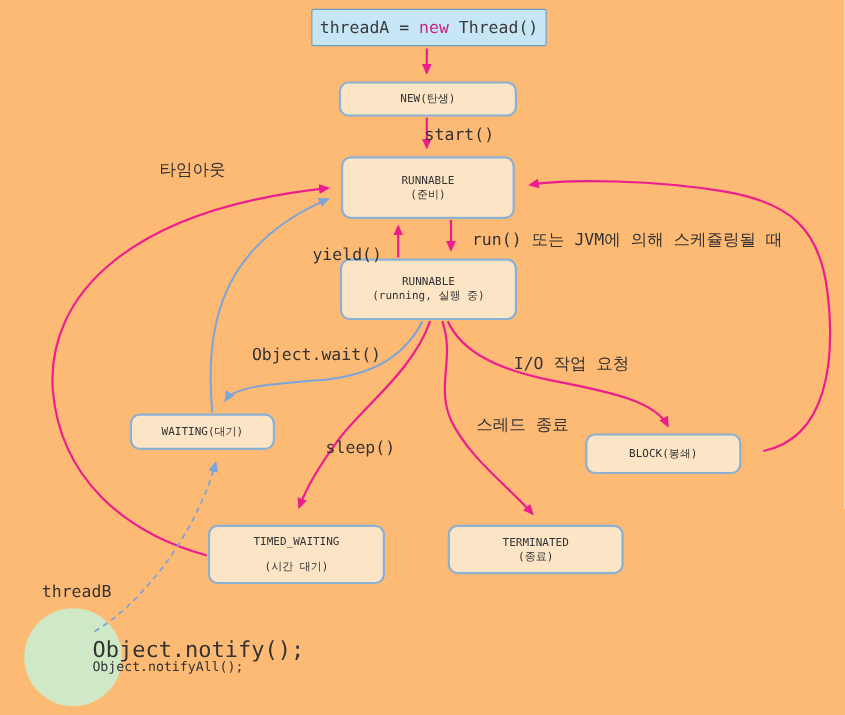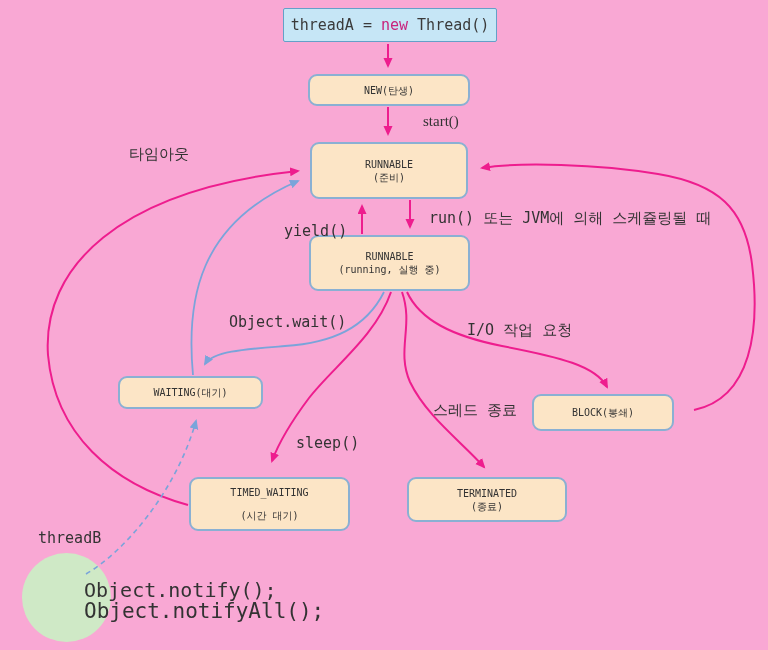--- a/index.html
+++ b/index.html
@@ -1,17 +1,17 @@
 <!DOCTYPE html>
 <html><head>
 <meta charset="utf-8">
 <style>
   html,body{margin:0;padding:0;background:#fff;}
   #stage{
-    position:relative;width:768px;height:650px;background:#f9a8d4;
+    position:relative;width:768px;height:650px;background:#fdba74;
     font-family:"DejaVu Sans Mono","Liberation Mono",monospace;
     color:#333;overflow:hidden;
   }
   #arrow-layer{position:absolute;left:0;top:0;z-index:1;}
   .node{
     position:absolute;z-index:2;display:flex;flex-direction:column;
     align-items:center;justify-content:center;text-align:center;
     background:#fce5c6;border:2px solid #8ab0d3;border-radius:9px;
     font-size:10px;line-height:1.3;color:#333;box-sizing:border-box;
   }
@@ -25,37 +25,37 @@
     position:absolute;z-index:3;font-size:15px;color:#333;white-space:pre;
   }
   .circle{
     position:absolute;z-index:0;border-radius:50%;background:#cfe9c6;
   }
   
   #n-threada{left:283px;top:8px;width:214px;height:34px;}
   #n-new{left:308px;top:74px;width:162px;height:32px;}
   #n-run-ready{left:310px;top:142px;width:158px;height:57px;}
   #n-run-running{left:309px;top:235px;width:161px;height:56px;}
-  #n-waiting{left:118px;top:376px;width:145px;height:33px;}
+  #n-waiting{left:118px;top:376px;width:132px;height:33px;}
   #n-timed{left:189px;top:477px;width:161px;height:54px;gap:10px;}
   #n-terminated{left:407px;top:477px;width:160px;height:45px;}
   #n-block{left:532px;top:394px;width:142px;height:37px;}
   
-  #l-start{left:423px;top:113px;font-family:Liberation Serif, serif;}
+  #l-start{left:386px;top:113px;}
   #l-yield{left:284px;top:206px;margin-top:16px;}
   #l-run{left:429px;top:209px;}
   #l-iodone{left:522px;top:138px;}
-  #l-timeout{left:129px;top:145px;}
+  #l-timeout{left:145px;top:145px;}
   #l-wait{left:229px;top:313px;}
   #l-ioreq{left:467px;top:321px;}
-  #l-end{left:433px;top:377px;margin-top:24px;}
-  #l-sleep{left:296px;top:434px;}
+  #l-end{left:433px;top:377px;}
+  #l-sleep{left:296px;top:398px;}
   #l-threadb{left:38px;top:529px;}
   #l-notify{left:84px;top:578px;font-size:20px;}
-  #l-notifyall{left:84px;top:599px;font-size:21px;}
+  #l-notifyall{left:84px;top:599px;font-size:12px;}
   #c-threadb{left:22px;top:553px;width:89px;height:89px;}
 </style>
 </head>
 <body>
 
 <div id="stage">
 
   <div class="circle" id="c-threadb"></div>
 
   <svg id="arrow-layer" width="768" height="650" viewBox="0 0 768 650">

